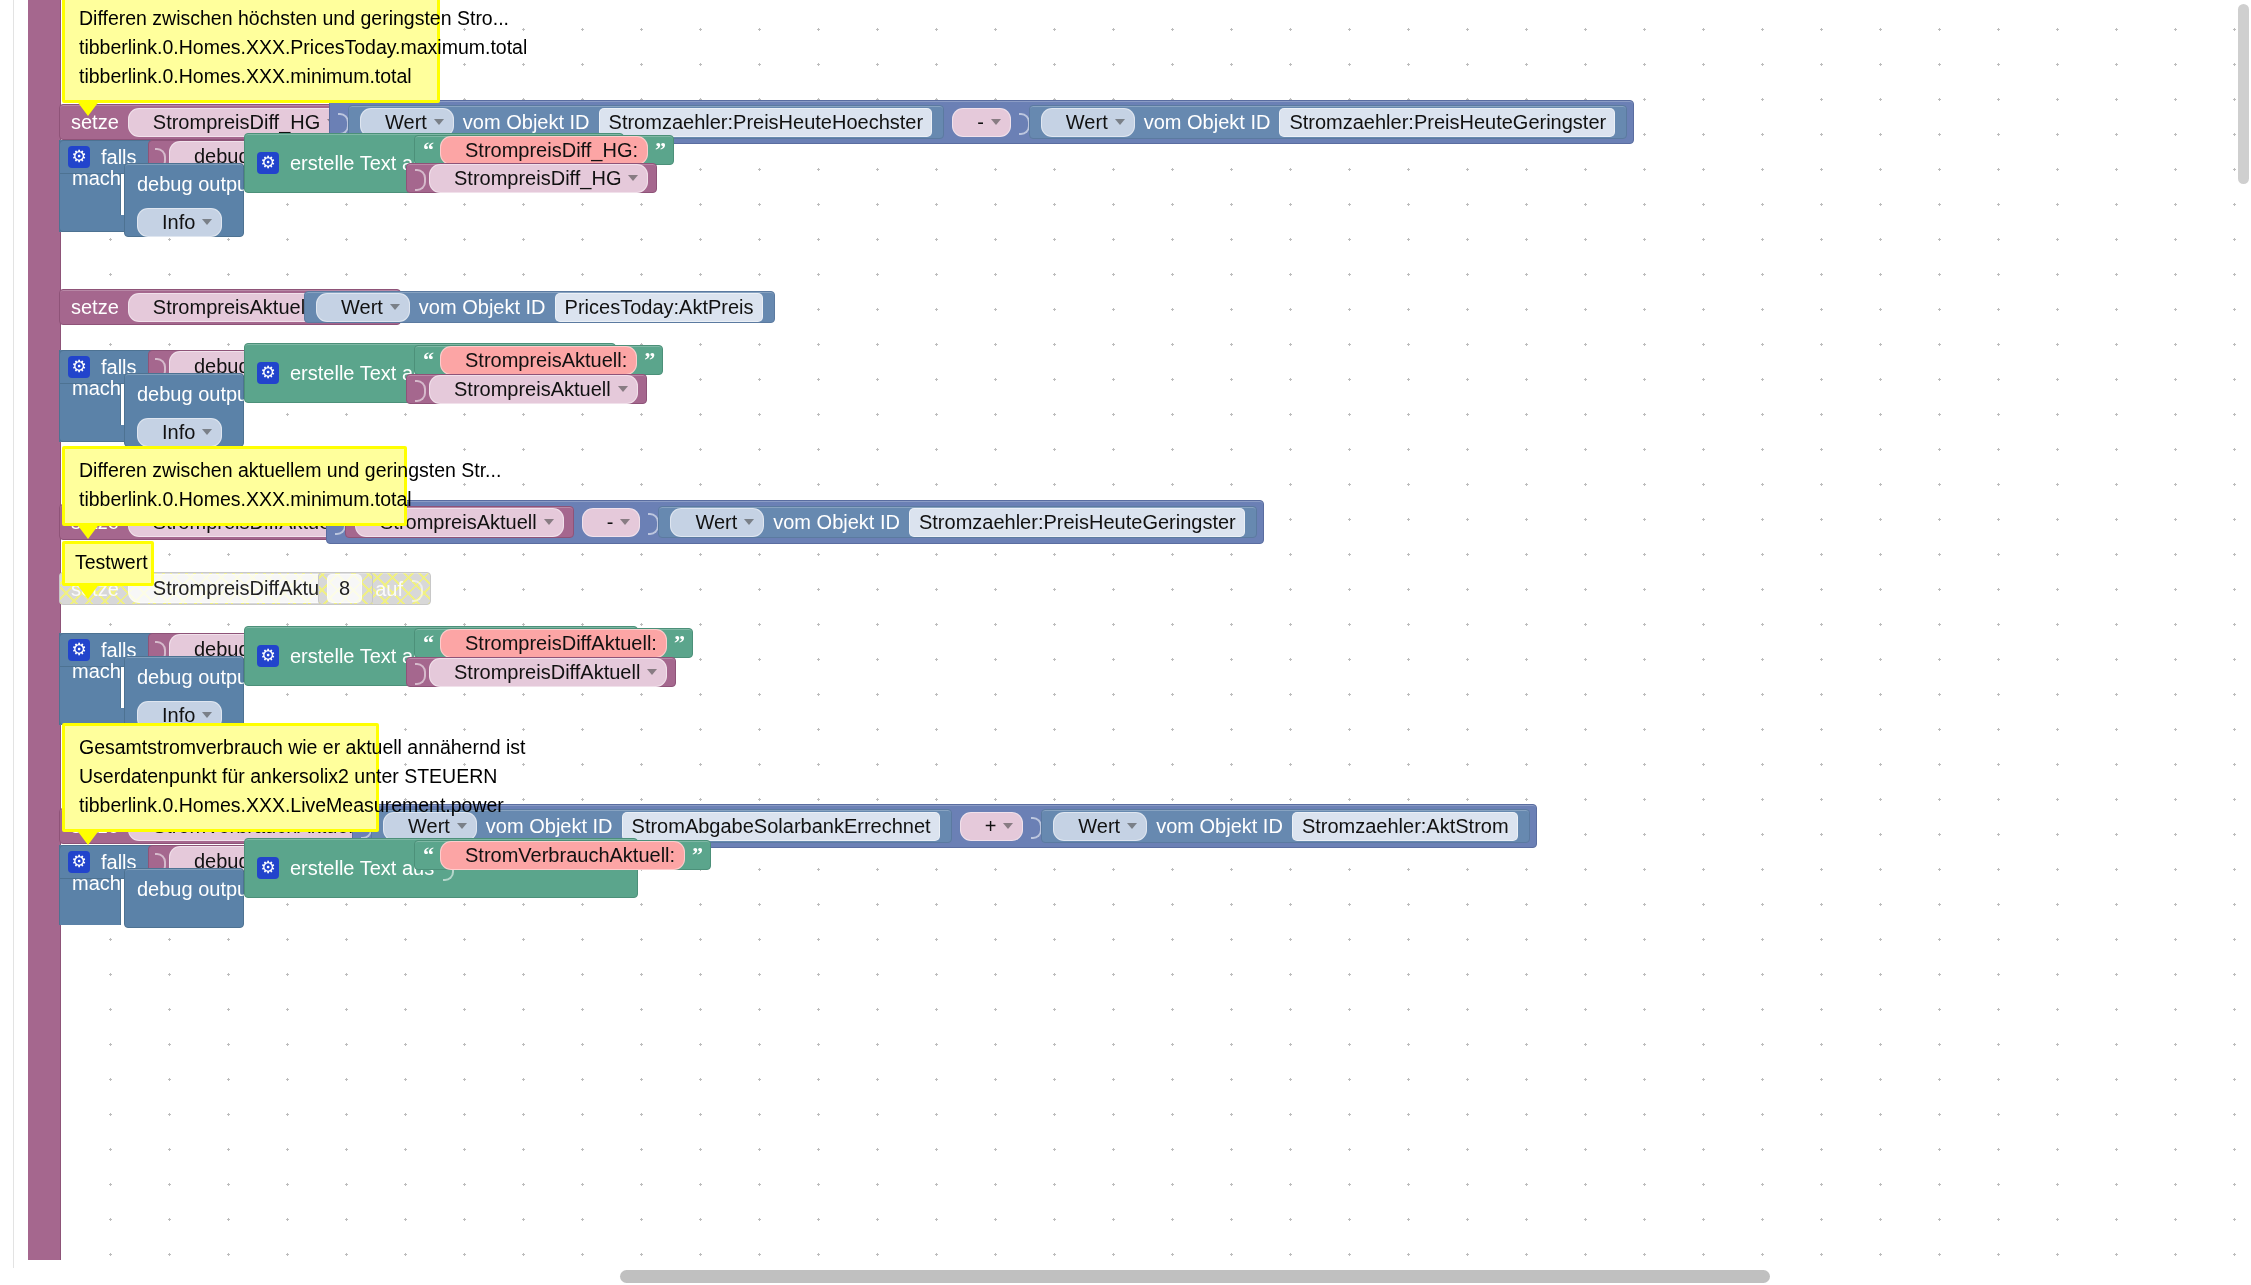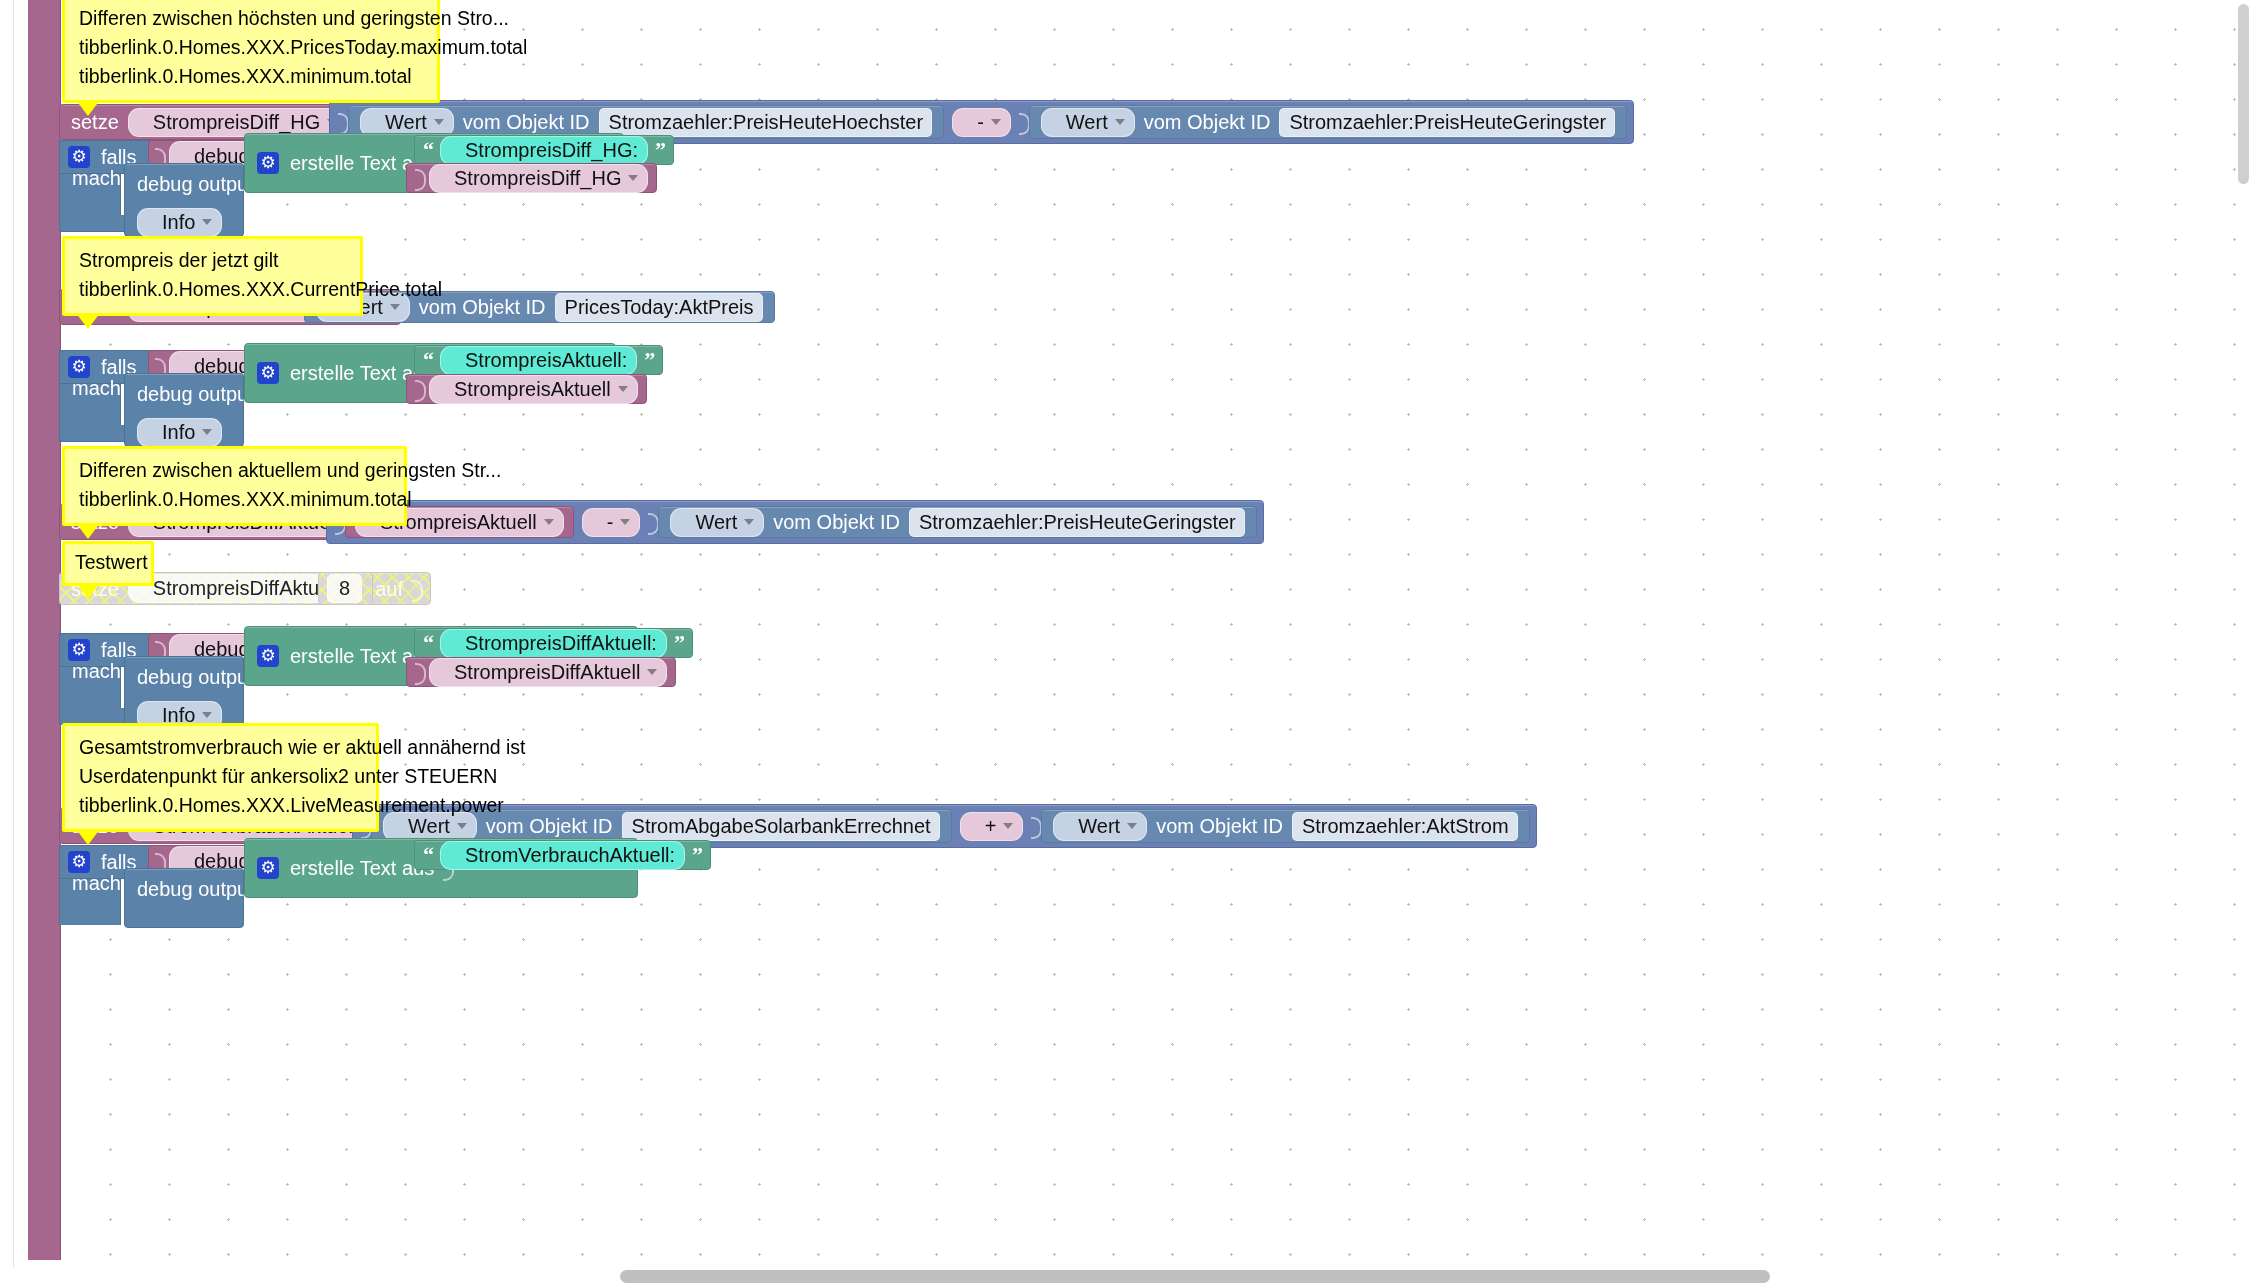--- a/index.html
+++ b/index.html
@@ -65,21 +65,21 @@
     background: rgba(255,255,255,.72);
     color: #111;
     border-radius: 11px;
     padding: 3px 9px 4px 24px;
     font-size: 20px;
     margin: 0 4px;
     border: 1px solid rgba(255,255,255,.45);
   }
   .field.light { background: #e5c9da; }
   .field.blue  { background: #c5d2e4; }
-  .field.green { background: #5eead4; }
+  .field.green { background: #fca5a5; }
   .field.ro    { background: #dbe3ef; border-radius: 5px; padding: 3px 8px 4px 9px; }
   .field.num   { background: #f4f4f4; border-radius: 5px; padding: 3px 11px 4px 11px; }
 
   .caret {
     display: inline-block;
     width: 0; height: 0;
     margin-left: 7px;
     border-left: 5px solid transparent;
     border-right: 5px solid transparent;
     border-top: 6px solid rgba(60,60,60,.55);
@@ -324,22 +324,20 @@
     <span class="quote">”</span>
   </div>
   <div class="blk blk-var" style="left:406px; top:163px; height:30px; padding:0 4px; border-radius:4px;">
     <span class="notch"></span>
     <span class="field light">
       <span>StrompreisDiff_HG</span>
       <i class="caret"></i>
     </span>
   </div>
 
-  <div class="comment" style="left:62px; top:236px; width:301px;">Strompreis der jetzt gilt
-tibberlink.0.Homes.XXX.CurrentPrice.total</div>
 
   <div class="blk blk-var" style="left:59px; top:289px; height:36px; padding:0 8px 0 6px;">
     <span class="lbl">setze</span>
     <span class="field light">
       <span>StrompreisAktuell</span>
       <i class="caret"></i>
     </span>
     <span class="lbl">auf</span>
     <span class="notch"></span>
   </div>

